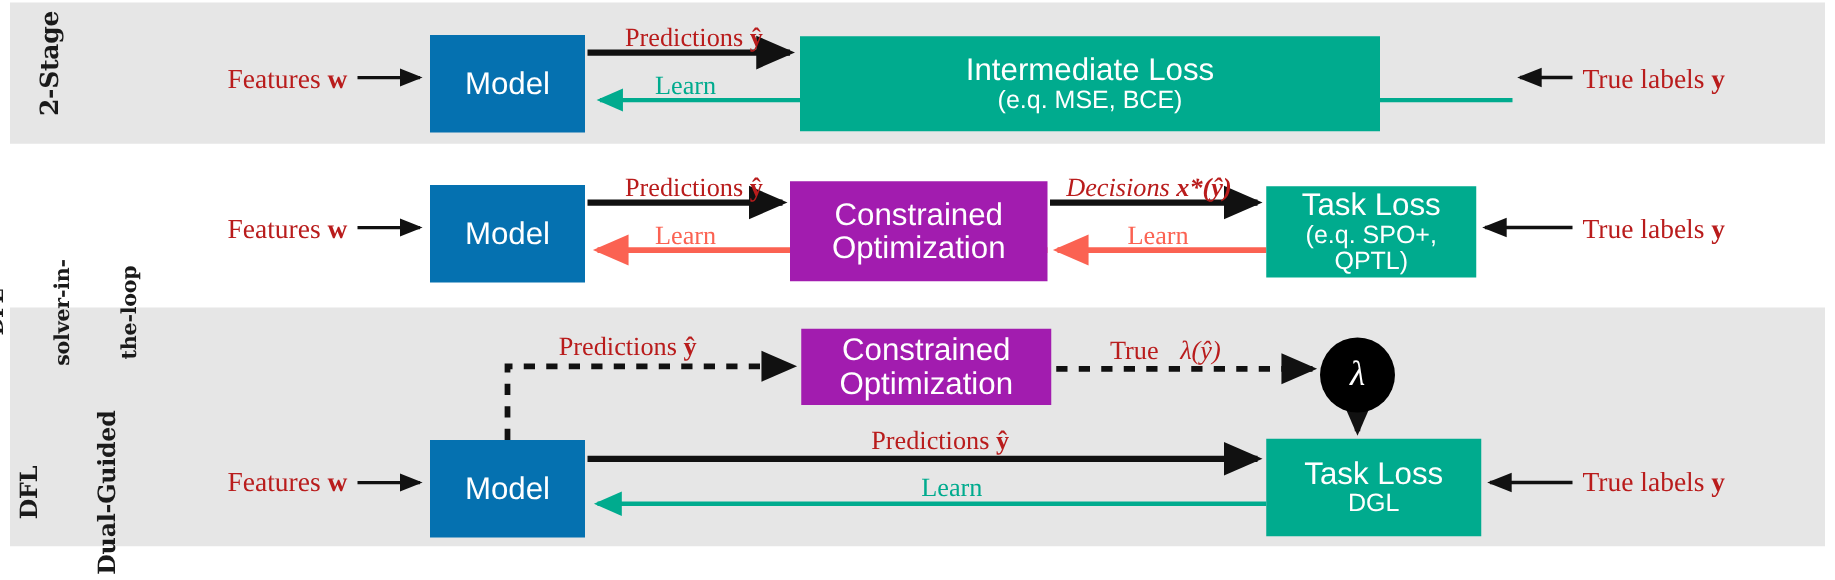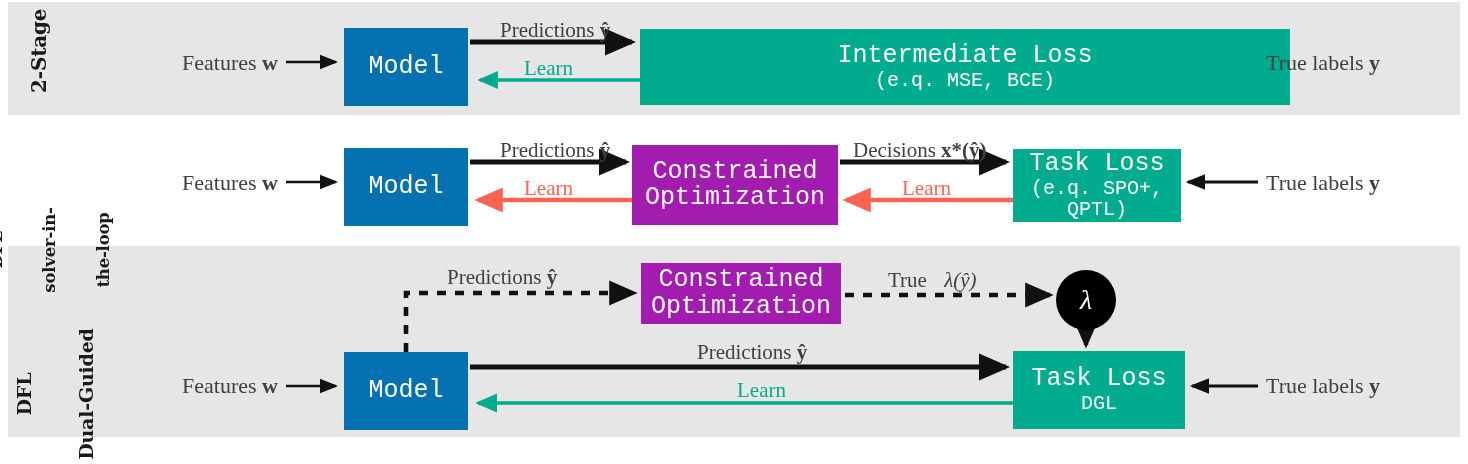--- a/index.html
+++ b/index.html
@@ -33,35 +33,35 @@
   #row-label-1{left:-40px;top:40px;width:160px;font-size:20px;}
   #row-label-2{left:-50px;top:152px;width:200px;font-size:16.5px;}
   #row-label-3{left:-45px;top:312px;width:200px;font-size:19px;}
 
   
   .box{
     position:absolute;
     display:flex;flex-direction:column;
     align-items:center;justify-content:center;
     color:#ffffff;
-    font-family:Liberation Mono, monospace;
+    font-family:Liberation Sans, sans-serif;
     line-height:1.06;
     text-align:center;
   }
   .box .b-title{font-size:25px;}
   .box .b-sub{font-size:20px;margin-top:1px;}
   .box.two-line .b-title{font-size:25px;}
 
   .blue{background:#0571b0;}
   .green{background:#00ab8e;}
   .red{background:#a21caf;}
 
   
   #box-model-1{left:344px;top:28px;width:124px;height:78px;}
-  #box-intermediate-loss{left:640px;top:29px;width:650px;height:76px;}
+  #box-intermediate-loss{left:640px;top:29px;width:464px;height:76px;}
   
   #box-model-2{left:344px;top:148px;width:124px;height:78px;}
   #box-constrained-opt-2{left:632px;top:145px;width:206px;height:80px;}
   #box-task-loss-2{left:1013px;top:149px;width:168px;height:73px;}
   
   #box-model-3{left:344px;top:352px;width:124px;height:78px;}
   #box-constrained-opt-3{left:641px;top:263px;width:200px;height:61px;}
   #box-task-loss-3{left:1013px;top:351px;width:172px;height:78px;}
 
   
@@ -73,36 +73,36 @@
     font-style:italic;font-size:28px;
   }
 
   
   .txt{
     position:absolute;
     font-family:"Liberation Serif", serif;
     color:#111111;
     white-space:nowrap;
   }
-  .t-black{color:#404040;}
+  .t-black{color:#b91c1c;}
   .t-green{color:#00ab8e;}
   .t-red{color:#fb6252;}
 
   #t-features-1{left:182px;top:50px;font-size:22px;}
   #t-features-2{left:182px;top:170px;font-size:22px;}
   #t-features-3{left:182px;top:373px;font-size:22px;}
   #t-truelabels-1{left:1266px;top:50px;font-size:22px;}
   #t-truelabels-2{left:1266px;top:170px;font-size:22px;}
   #t-truelabels-3{left:1266px;top:373px;font-size:22px;}
 
   #t-pred-1{left:500px;top:18px;font-size:21px;}
   #t-learn-1{left:524px;top:56px;font-size:21px;}
   #t-pred-2{left:500px;top:138px;font-size:21px;}
   #t-learn-2{left:524px;top:176px;font-size:21px;}
-  #t-decisions-2{left:853px;top:138px;font-size:21px;}
+  #t-decisions-2{left:853px;top:138px;font-size:21px;font-style:italic;}
   #t-learn-2b{left:902px;top:176px;font-size:21px;}
 
   #t-pred-3a{left:447px;top:265px;font-size:21px;}
   #t-duals-3{left:888px;top:268px;font-size:21px;}
   #t-pred-3b{left:697px;top:340px;font-size:21px;}
   #t-learn-3{left:737px;top:378px;font-size:21px;}
   .bold-var{font-weight:bold;}
   .ital{font-style:italic;margin-left:12px;}
 
   svg.arrows{position:absolute;left:0;top:0;width:1468px;height:464px;pointer-events:none;}

